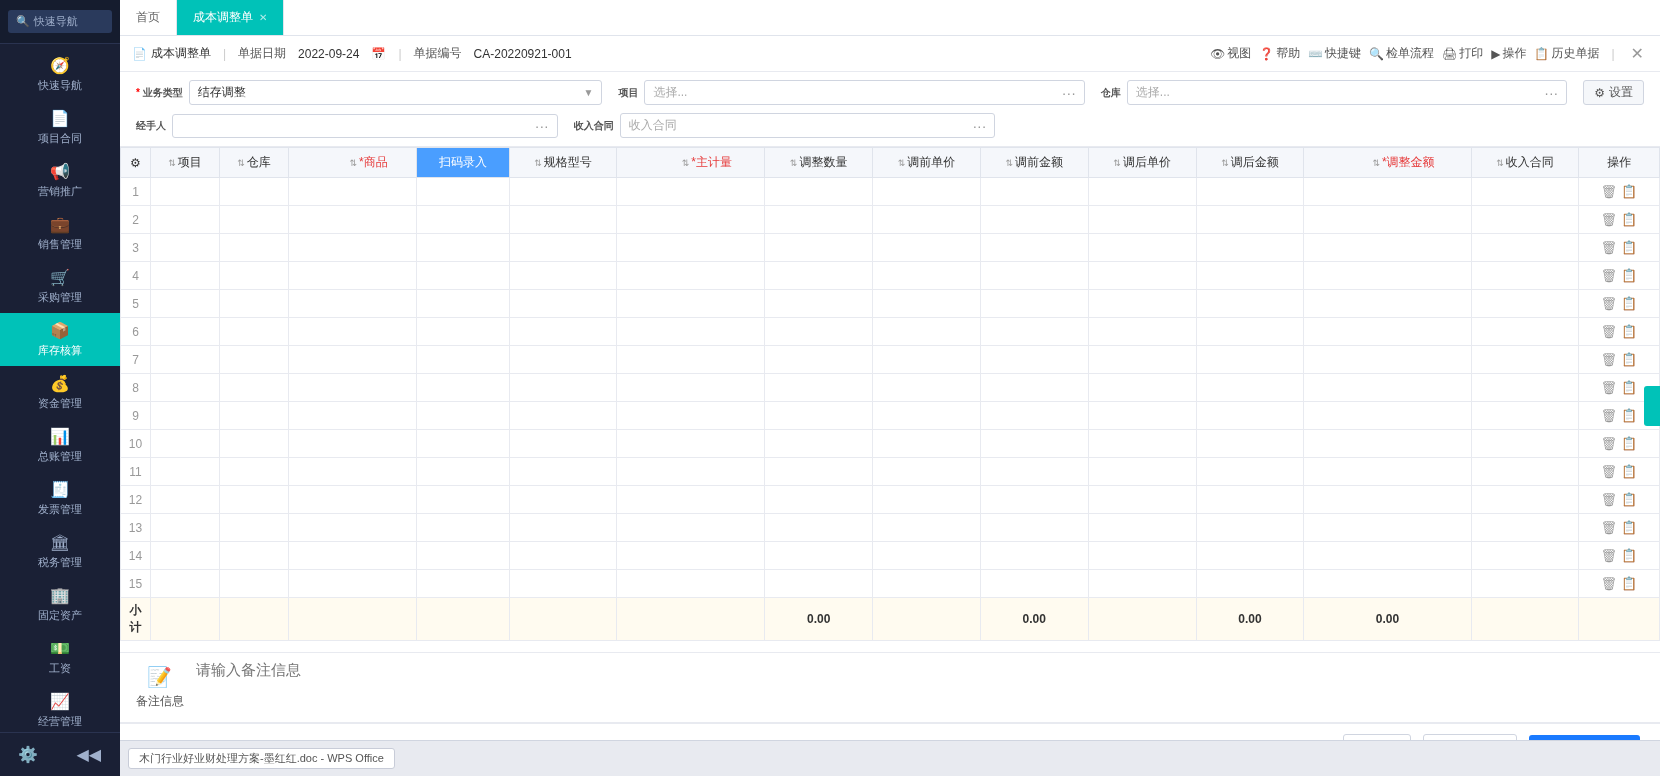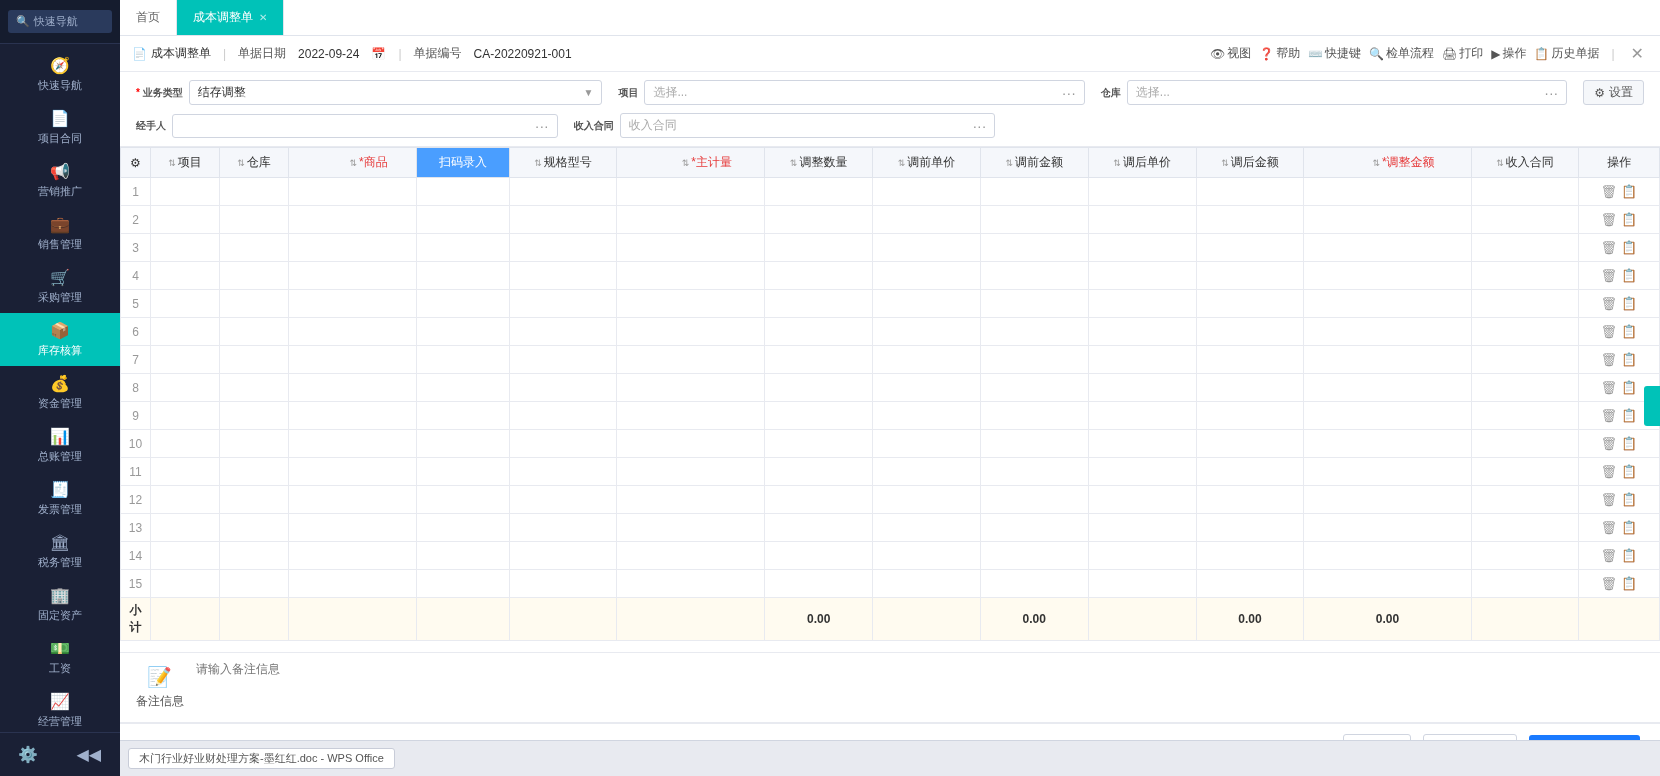--- a/index.html
+++ b/index.html
@@ -277,21 +277,21 @@
       gap: 4px;
       color: #555;
       font-size: 12px;
       padding-top: 4px;
     }
     .notes-label .icon { font-size: 20px; color: #4a9eff; }
     .notes-input {
       flex: 1;
       border: none;
       outline: none;
-      font-size: 12px;
+      font-size: 15px;
       color: #999;
       resize: none;
       height: 40px;
       background: transparent;
       font-family: inherit;
     }
 
     
     .bottom-bar {
       display: flex;

